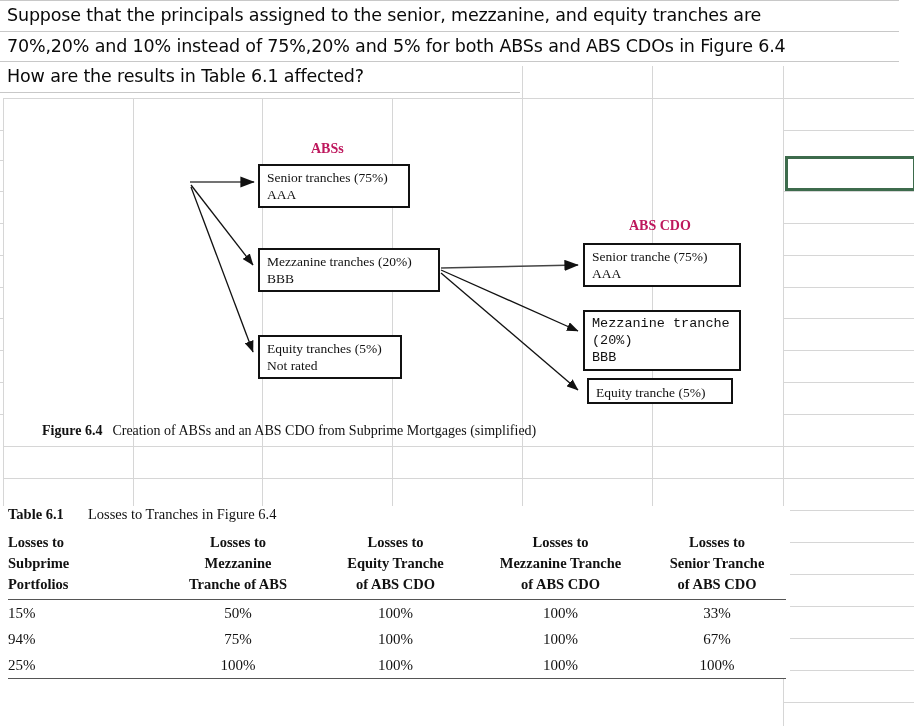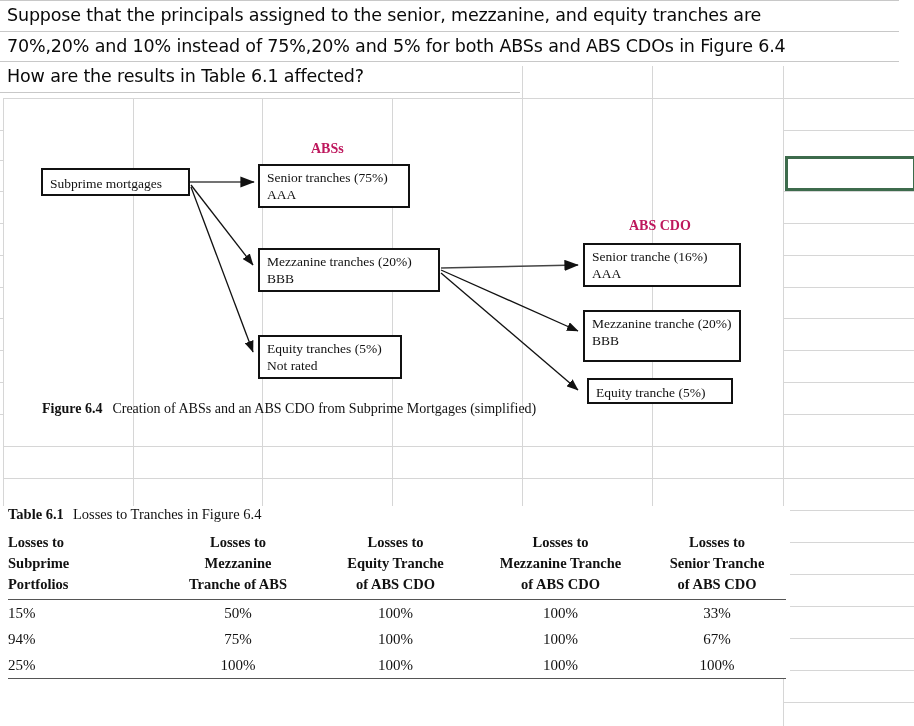--- a/index.html
+++ b/index.html
@@ -102,21 +102,21 @@
   #arrows-svg {
     position: absolute;
     left: 0; top: 0;
     width: 790px; height: 330px;
     overflow: visible;
   }
 
   #figure-caption {
     position: absolute;
     left: 42px;
-    top: 401px;
+    top: 423px;
     z-index: 3;
     font-family: "Liberation Serif", "DejaVu Serif", serif;
     font-size: 14px;
     color: #111;
     white-space: nowrap;
   }
   #figure-caption .cap-strong {
     font-weight: bold;
     margin-right: 10px;
   }
@@ -133,21 +133,21 @@
   #table-caption {
     padding-left: 8px;
     font-family: "Liberation Serif", "DejaVu Serif", serif;
     font-size: 14.5px;
     color: #111;
     white-space: nowrap;
     margin-bottom: 9px;
   }
   #table-caption .cap-strong {
     font-weight: bold;
-    margin-right: 9px;
+    margin-right: 24px;
   }
   table#losses-table {
     border-collapse: collapse;
     width: 778px;
     margin-left: 8px;
     font-family: "Liberation Serif", "DejaVu Serif", serif;
     color: #111;
   }
   table#losses-table thead th {
     font-weight: bold;
@@ -251,35 +251,34 @@
     <line x1="441" y1="138" x2="578" y2="135" stroke="#444" stroke-width="1.6" marker-end="url(#ah)"></line>
 
     <line x1="441" y1="140" x2="578" y2="201" stroke="#111" stroke-width="1.3" marker-end="url(#ah)"></line>
 
     <line x1="441" y1="143" x2="578" y2="260" stroke="#111" stroke-width="1.3" marker-end="url(#ah)"></line>
   </svg>
 
   <div class="dlabel" style="left:311px; top:11px;">ABSs</div>
   <div class="dlabel" style="left:629px; top:88px;">ABS CDO</div>
 
-  <div class="dbox" style="left:41px; top:38px; width:149px; height:28px; line-height:22px;">Subprime mortgages</div>
 
   <div class="dbox" style="left:258px; top:34px; width:152px; height:44px;">Senior tranches (75%)
 AAA</div>
 
   <div class="dbox" style="left:258px; top:118px; width:182px; height:44px;">Mezzanine tranches (20%)
 BBB</div>
 
   <div class="dbox" style="left:258px; top:205px; width:144px; height:44px;">Equity tranches (5%)
 Not rated</div>
 
-  <div class="dbox" style="left:583px; top:113px; width:158px; height:44px;">Senior tranche (16%)
+  <div class="dbox" style="left:583px; top:113px; width:158px; height:44px;">Senior tranche (75%)
 AAA</div>
 
-  <div class="dbox" style="left:583px; top:180px; width:158px; height:52px;">Mezzanine tranche (20%)
+  <div class="dbox" style="left:583px; top:180px; width:158px; height:61px;font-family:Liberation Mono, monospace;">Mezzanine tranche (20%)
 BBB</div>
 
   <div class="dbox" style="left:587px; top:248px; width:146px; height:26px; line-height:20px;">Equity tranche (5%)</div>
 </div>
 
 <div id="figure-caption">
   <span class="cap-strong">Figure 6.4</span><span>Creation of ABSs and an ABS CDO from Subprime Mortgages (simplified)</span>
 </div>
 
 <div id="table-area">

